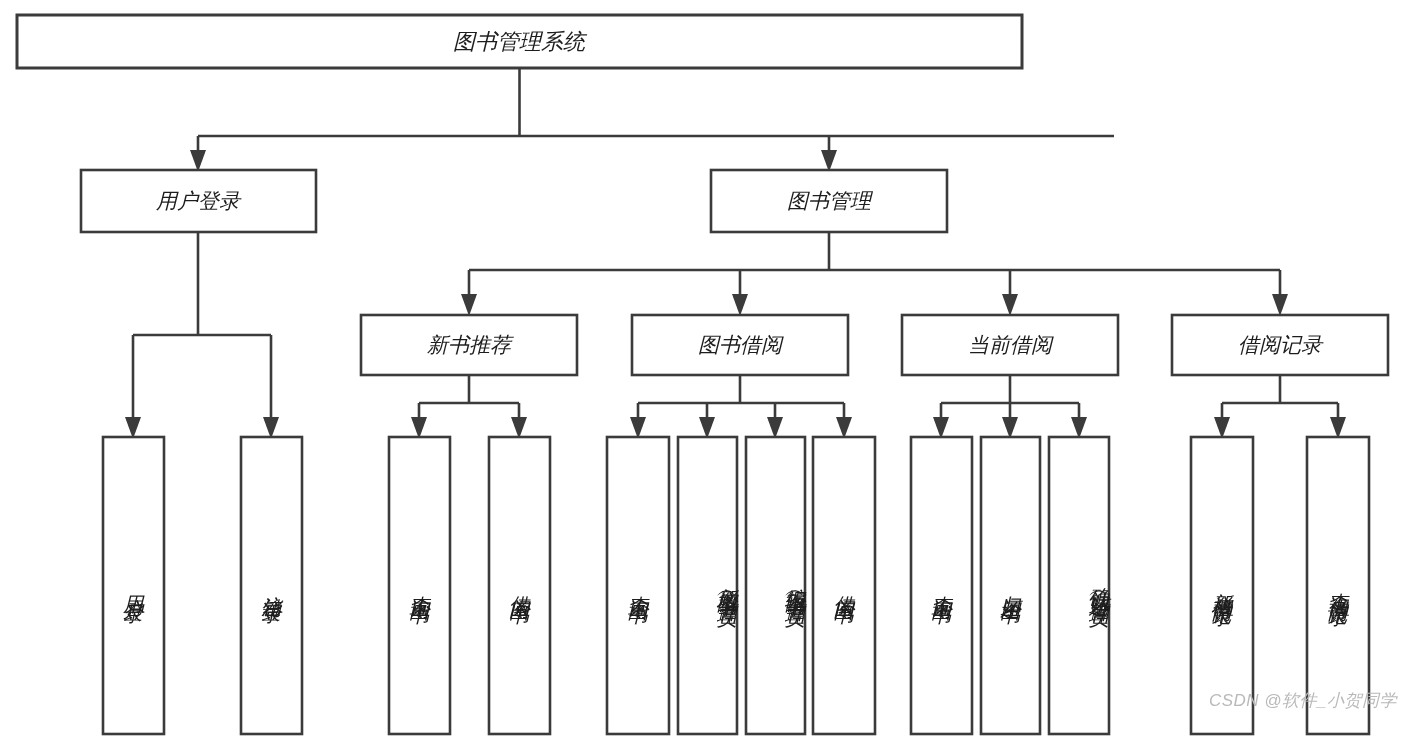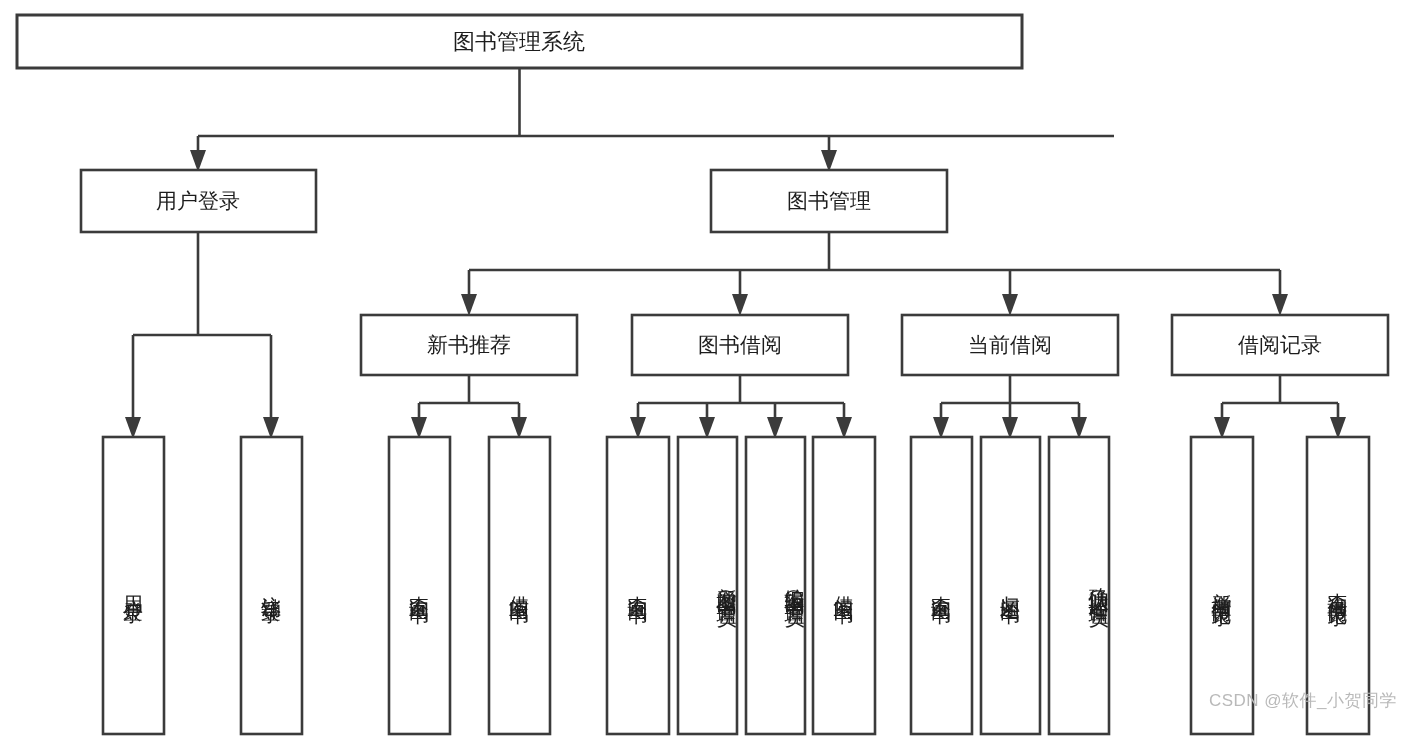--- a/index.html
+++ b/index.html
@@ -11,20 +11,21 @@
     width: 1405px;
     height: 747px;
     font-family: "Liberation Sans", "DejaVu Sans", sans-serif;
     overflow: hidden;
   }
   #diagram-root {
     position: relative;
     width: 1405px;
     height: 716px;
     background: #ffffff;
+    font-style: italic;
   }
   svg.diagram {
     position: absolute;
     left: 0;
     top: 0;
     width: 1405px;
     height: 747px;
     display: block;
   }
   .node-box {

